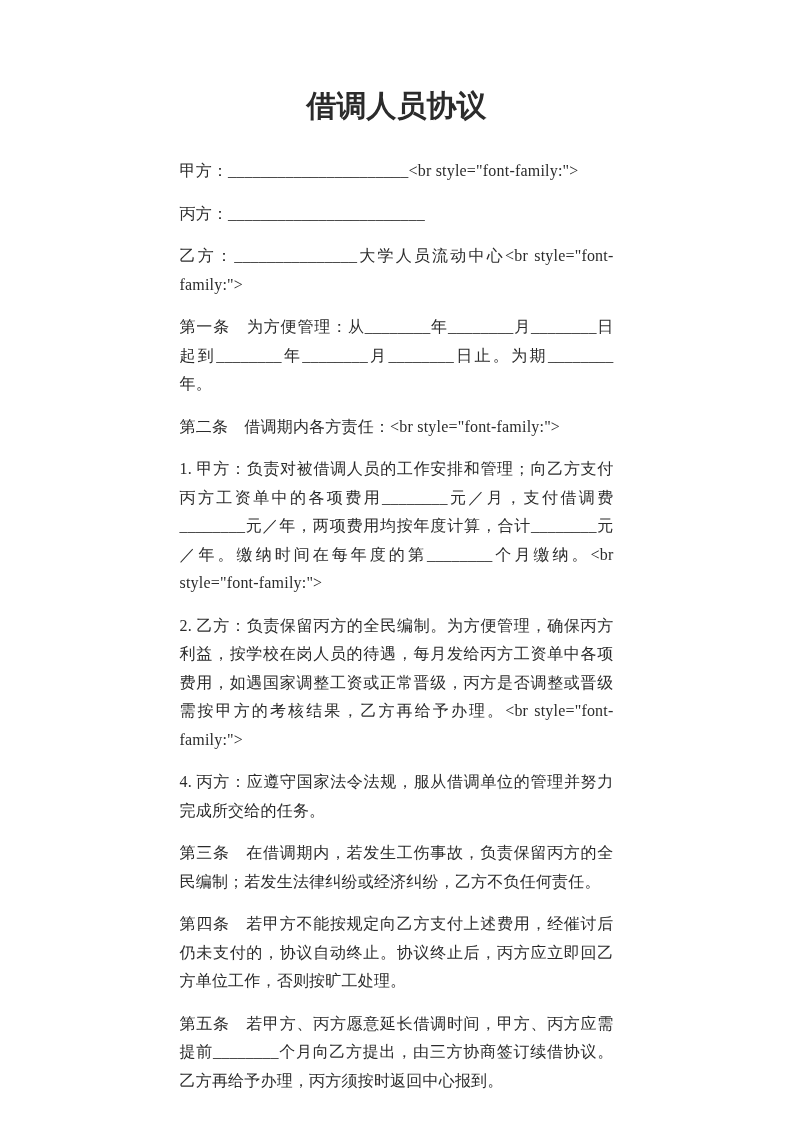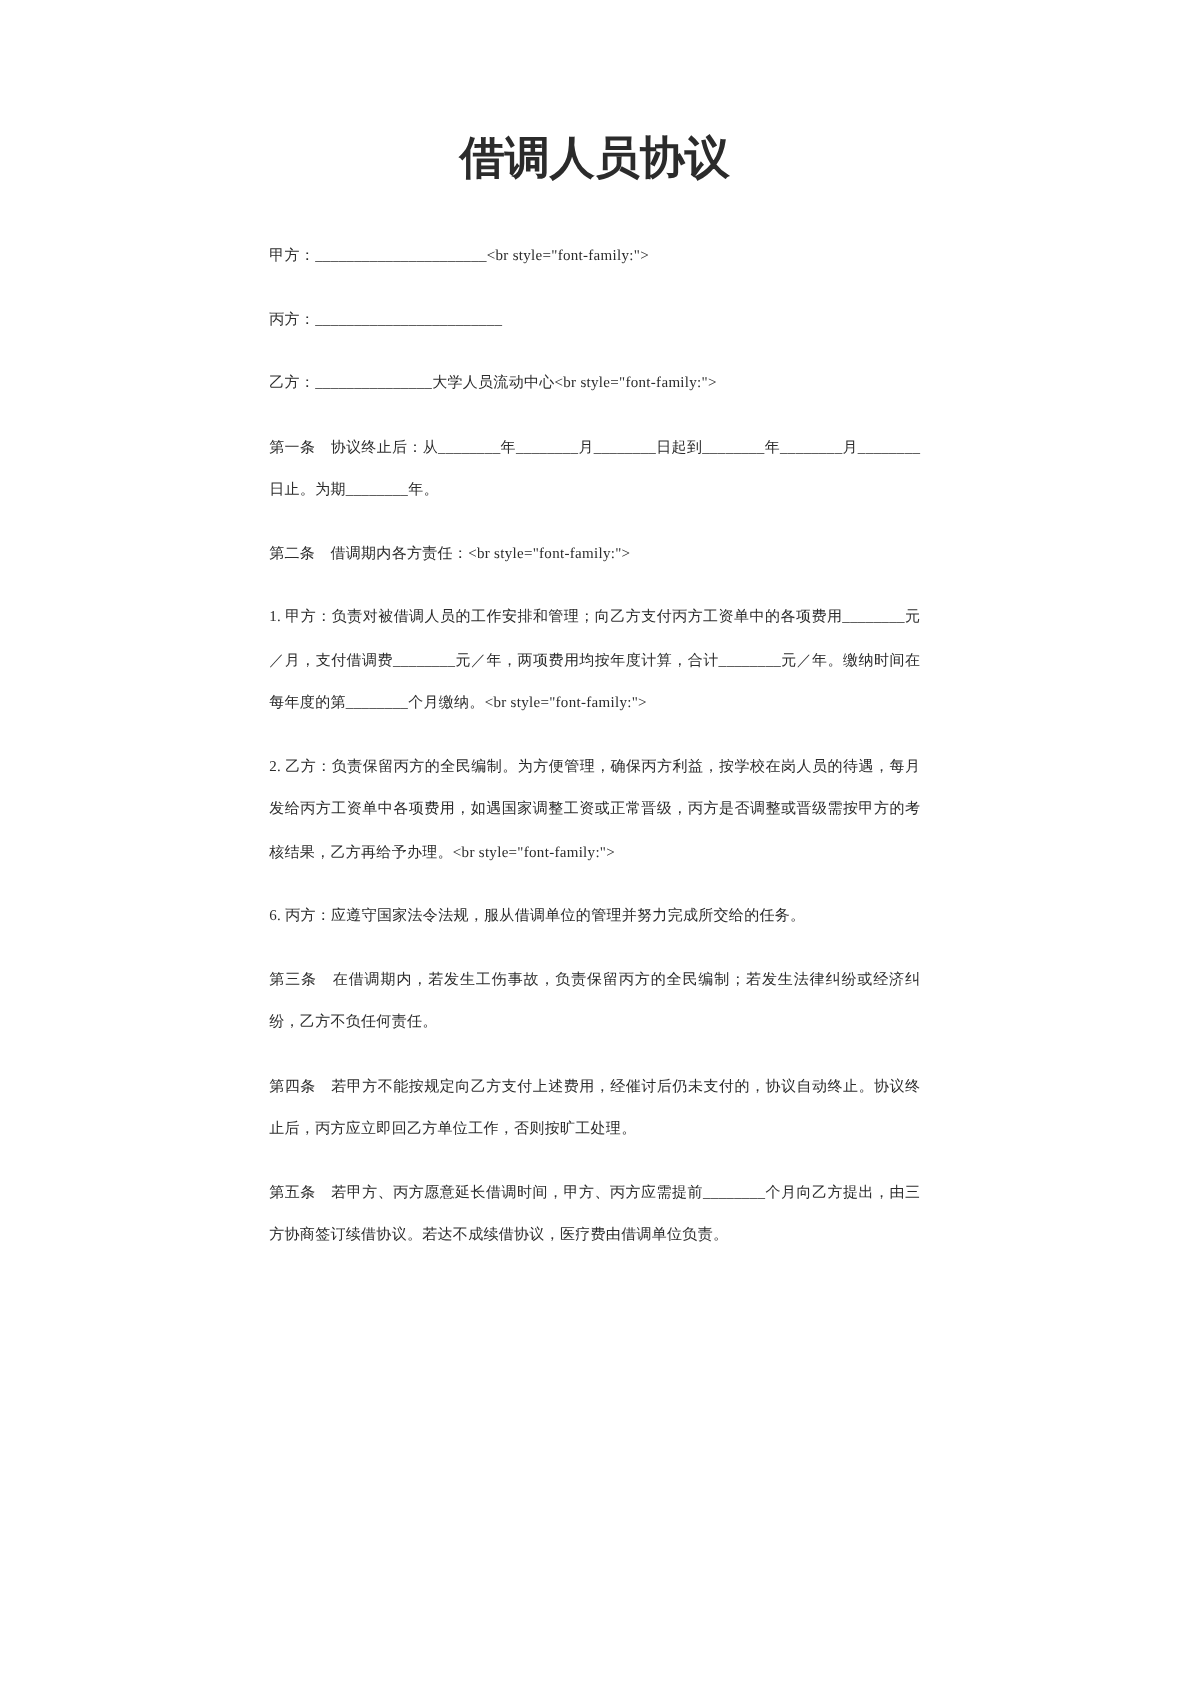--- a/index.html
+++ b/index.html
@@ -18,21 +18,21 @@
     overflow: hidden;
   }
   .doc-title {
     font-size: 30px;
     line-height: 42px;
     font-weight: 700;
     text-align: center;
     margin-bottom: 30px;
   }
   .doc-line {
-    font-size: 10px;
+    font-size: 16px;
     line-height: 28.5px;
     margin-bottom: 14px;
     text-align: justify;
     text-justify: inter-ideograph;
     letter-spacing: 0.2px;
   }
 </style>
 </head>
 <body>
 
@@ -40,29 +40,29 @@
 
   <h1 class="doc-title">借调人员协议</h1>
 
   <p class="doc-line">甲方：______________________&lt;br style="font-family:"&gt;</p>
 
   <p class="doc-line">丙方：________________________</p>
 
   <p class="doc-line">乙方：_______________大学人员流动中心&lt;br style="font-family:"&gt;</p>
 
 
-  <p class="doc-line">第一条　协议终止后：从________年________月________日起到________年________月________日止。为期________年。</p>
+  <p class="doc-line">第一条　为方便管理：从________年________月________日起到________年________月________日止。为期________年。</p>
 
   <p class="doc-line">第二条　借调期内各方责任：&lt;br style="font-family:"&gt;</p>
 
   <p class="doc-line">1. 甲方：负责对被借调人员的工作安排和管理；向乙方支付丙方工资单中的各项费用________元／月，支付借调费________元／年，两项费用均按年度计算，合计________元／年。缴纳时间在每年度的第________个月缴纳。&lt;br style="font-family:"&gt;</p>
 
   <p class="doc-line">2. 乙方：负责保留丙方的全民编制。为方便管理，确保丙方利益，按学校在岗人员的待遇，每月发给丙方工资单中各项费用，如遇国家调整工资或正常晋级，丙方是否调整或晋级需按甲方的考核结果，乙方再给予办理。&lt;br style="font-family:"&gt;</p>
 
-  <p class="doc-line">6. 丙方：应遵守国家法令法规，服从借调单位的管理并努力完成所交给的任务。</p>
+  <p class="doc-line">4. 丙方：应遵守国家法令法规，服从借调单位的管理并努力完成所交给的任务。</p>
 
   <p class="doc-line">第三条　在借调期内，若发生工伤事故，负责保留丙方的全民编制；若发生法律纠纷或经济纠纷，乙方不负任何责任。</p>
 
   <p class="doc-line">第四条　若甲方不能按规定向乙方支付上述费用，经催讨后仍未支付的，协议自动终止。协议终止后，丙方应立即回乙方单位工作，否则按旷工处理。</p>
 
-  <p class="doc-line">第五条　若甲方、丙方愿意延长借调时间，甲方、丙方应需提前________个月向乙方提出，由三方协商签订续借协议。若达不成续借协议，医疗费由借调单位负责。</p>
+  <p class="doc-line">第五条　若甲方、丙方愿意延长借调时间，甲方、丙方应需提前________个月向乙方提出，由三方协商签订续借协议。乙方再给予办理，丙方须按时返回中心报到。</p>
 
 </div>
 
 </body></html>

